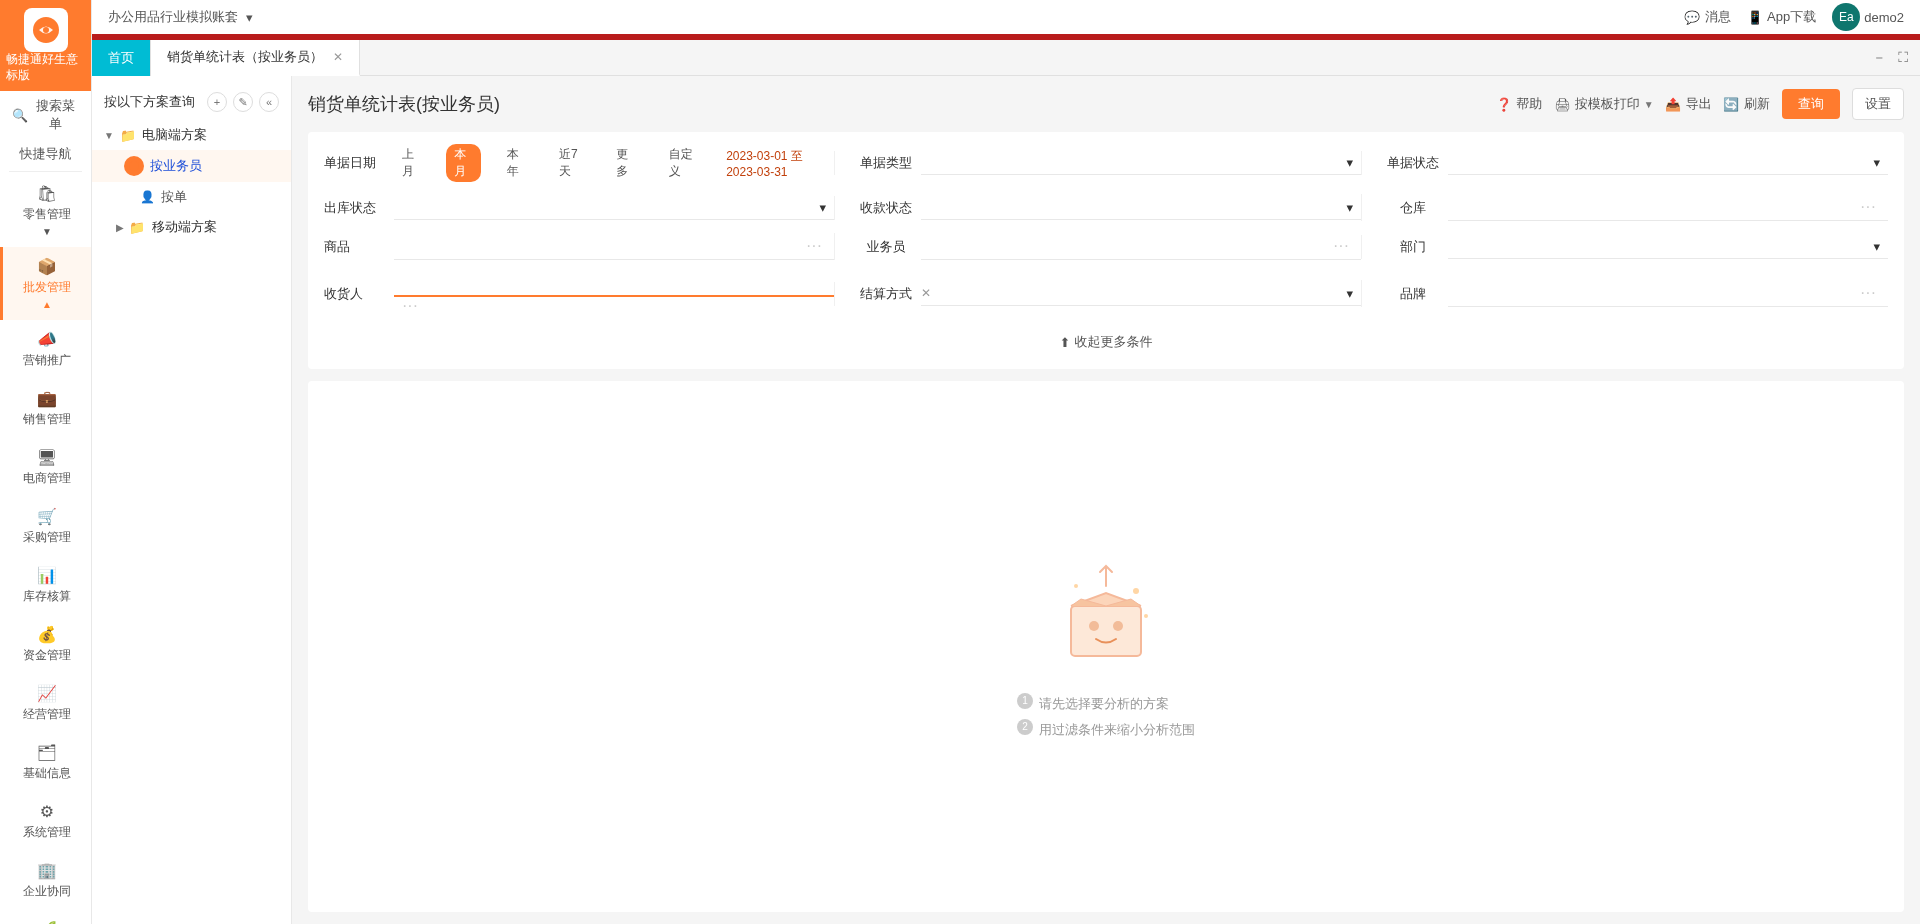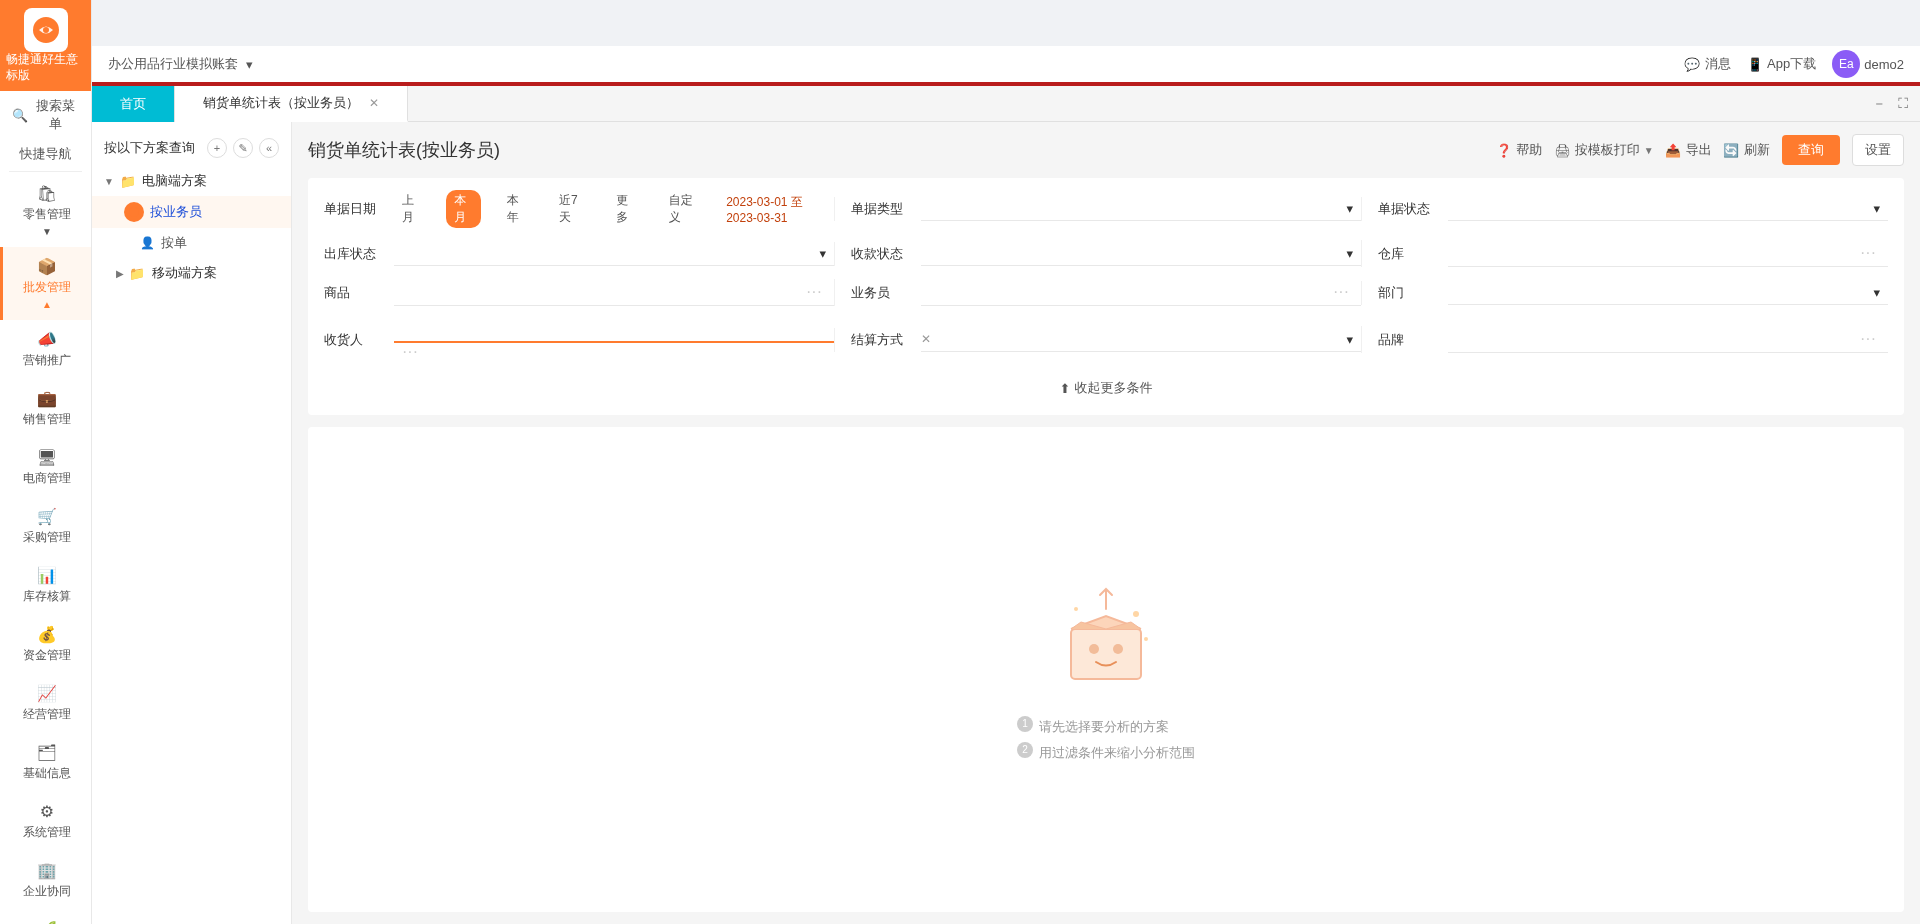--- a/index.html
+++ b/index.html
@@ -16,30 +16,30 @@
     .sidebar-nav-item { padding: 10px 4px; cursor: pointer; color: #555; font-size: 12px; display: flex; flex-direction: column; align-items: center; gap: 3px; border-left: 3px solid transparent; }
     .sidebar-nav-item.active { color: #ff7b2e; border-left-color: #ff7b2e; background: #fff7f0; }
     .sidebar-nav-item .nav-icon { font-size: 16px; }
     .sidebar-nav-item .has-arrow { font-size: 10px; }
     .sidebar-divider { border: none; border-top: 1px solid #eee; margin: 2px 0; width: 80%; }
 
     
     .main { flex: 1; display: flex; flex-direction: column; overflow: hidden; }
 
     
-    .topbar { background: #fff; height: 40px; display: flex; align-items: center; padding: 0 16px; border-bottom: 4px solid #b91c1c; justify-content: space-between; flex-shrink: 0; margin-top: 46px; }
+    .topbar { background: #fff; height: 40px; display: flex; align-items: center; padding: 0 16px; border-bottom: 6px solid #b91c1c; justify-content: space-between; flex-shrink: 0; }
     .topbar-left { display: flex; align-items: center; gap: 8px; color: #555; font-size: 13px; }
     .topbar-dropdown { display: flex; align-items: center; gap: 4px; cursor: pointer; }
     .topbar-right { display: flex; align-items: center; gap: 16px; color: #555; font-size: 13px; }
     .topbar-right-item { display: flex; align-items: center; gap: 4px; cursor: pointer; }
-    .user-avatar { width: 28px; height: 28px; border-radius: 50%; background: #8b5cf6; display: flex; align-items: center; justify-content: center; color: #fff; font-size: 12px; overflow: hidden; }
+    .user-avatar { width: 28px; height: 28px; border-radius: 50%; background: #0f766e; display: flex; align-items: center; justify-content: center; color: #fff; font-size: 12px; overflow: hidden; }
 
     
     .tabbar { background: #f5f5f5; height: 36px; display: flex; align-items: center; padding: 0 0; border-bottom: 1px solid #e0e0e0; flex-shrink: 0; }
-    .tab-item { height: 36px; padding: 0 28px; display: flex; align-items: center; gap: 6px; cursor: pointer; font-size: 13px; color: #555; background: #f5f5f5; border-right: 1px solid #e0e0e0; text-align: right; }
+    .tab-item { height: 36px; padding: 0 16px; display: flex; align-items: center; gap: 6px; cursor: pointer; font-size: 13px; color: #555; background: #f5f5f5; border-right: 1px solid #e0e0e0; text-align: right; }
     .tab-item.active { background: #fff; color: #333; border-bottom: 2px solid #fff; margin-bottom: -1px; }
     .tab-item .tab-close { color: #999; font-size: 12px; margin-left: 4px; }
     .tab-home { background: #00bcd4; color: #fff; border-radius: 0; }
     .tab-actions { margin-left: auto; display: flex; align-items: center; gap: 4px; padding-right: 8px; }
     .tab-action-btn { cursor: pointer; color: #777; font-size: 14px; padding: 4px; }
 
     
     .page-content { flex: 1; display: flex; overflow: hidden; background: #f5f5f5; }
 
     
@@ -80,21 +80,21 @@
     .filter-select-text { color: #999; }
     .filter-date-row { display: flex; align-items: center; gap: 18px; }
     .date-tab { padding: 2px 8px; cursor: pointer; font-size: 12px; color: #555; border-radius: 2px; }
     .date-tab.active { background: #ff7b2e; color: #fff; border-radius: 10px; }
     .date-range { font-size: 12px; color: #c2410c; margin-left: 4px; }
     .filter-dots { color: #ccc; cursor: pointer; font-size: 16px; padding: 0 4px; }
     .filter-x { color: #999; cursor: pointer; font-size: 12px; margin-right: 4px; }
     .filter-more-btn { display: flex; align-items: center; justify-content: center; gap: 4px; cursor: pointer; color: #555; font-size: 13px; padding: 6px 0; }
 
     
-    .filter-row .filter-item + .filter-item { border-left: 1px solid #f0f0f0; padding-left: 16px; }
+    .filter-row .filter-item + .filter-item { border-left: 1px solid #f0f0f0; padding-left: 16px; text-align: center; }
 
     
     .empty-state { flex: 1; display: flex; flex-direction: column; align-items: center; justify-content: center; background: #fff; border-radius: 4px; }
     .empty-icon { width: 120px; height: 120px; margin-bottom: 20px; position: relative; }
     .empty-icon svg { width: 100%; height: 100%; }
     .empty-tips { color: #999; font-size: 13px; line-height: 2; }
     .empty-tips .tip-item { display: flex; align-items: flex-start; gap: 6px; }
     .tip-num { width: 16px; height: 16px; border-radius: 50%; background: #ccc; color: #fff; font-size: 10px; display: flex; align-items: center; justify-content: center; flex-shrink: 0; margin-top: 2px; }
 
     

